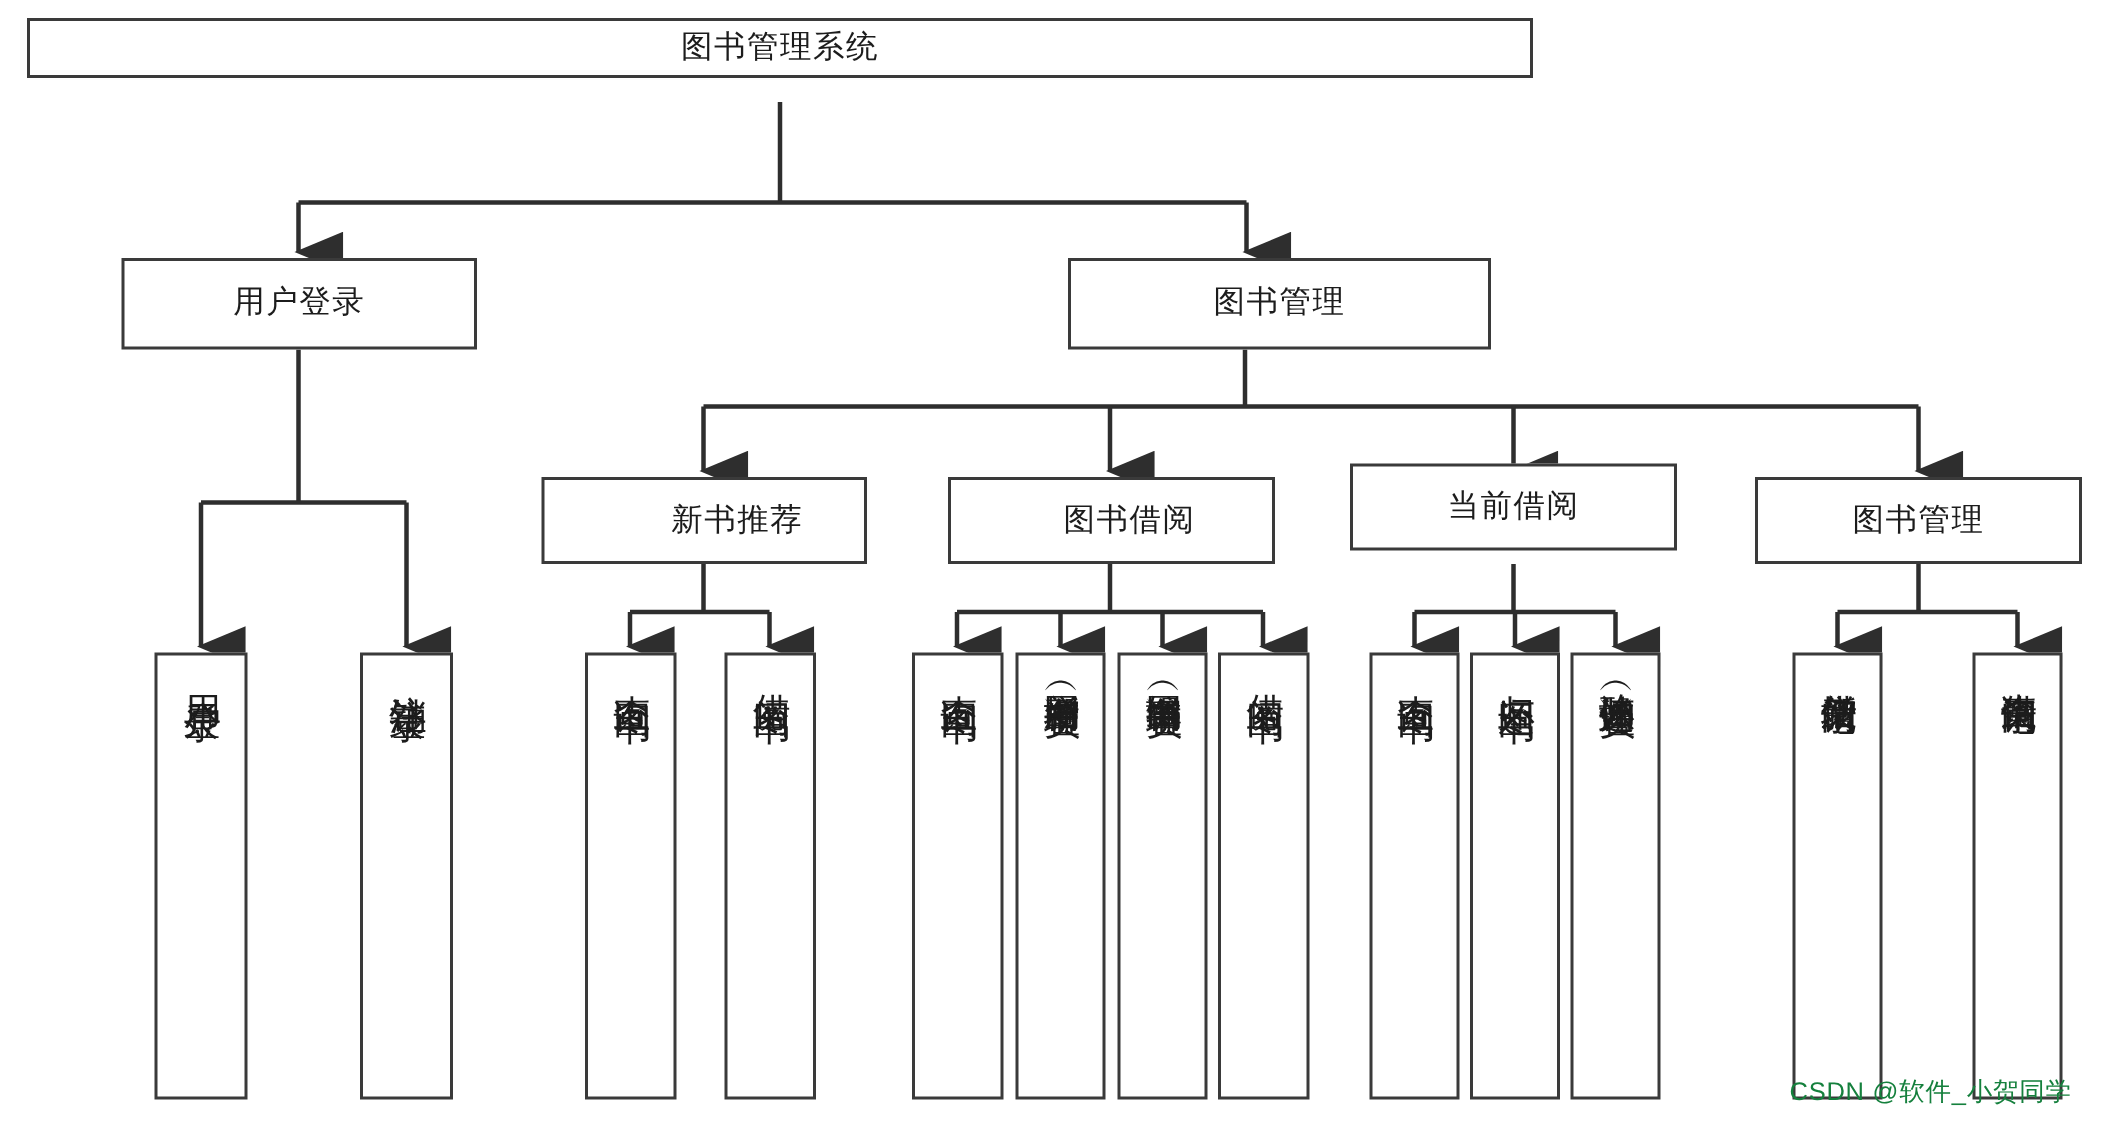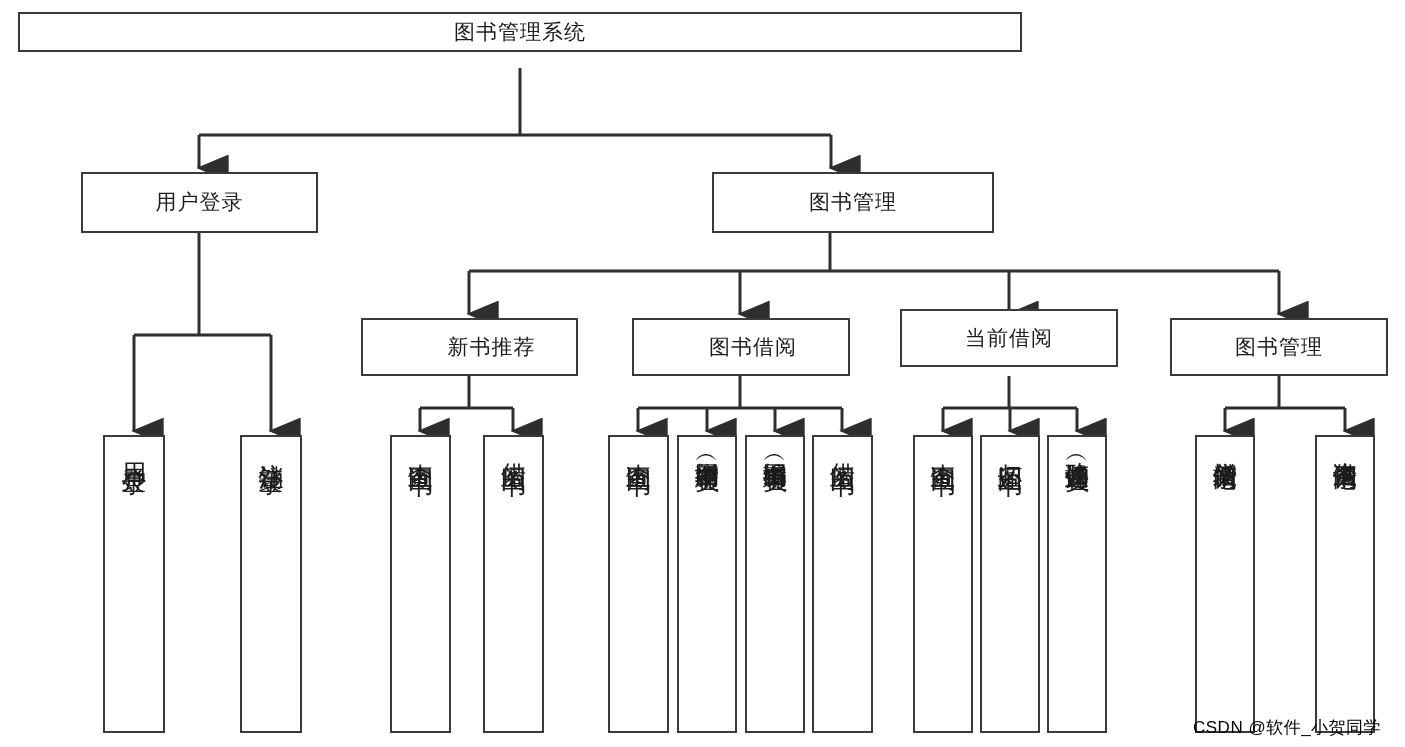--- a/index.html
+++ b/index.html
@@ -59,21 +59,21 @@
     line-height: 1.0;
     white-space: nowrap;
   }
   .node.vert.small .label {
     font-size: 24px;
     letter-spacing: 1px;
   }
   .watermark {
     position: absolute;
     font-size: 17px;
-    color: #000000;
+    color: #15803d;
     white-space: nowrap;
     letter-spacing: 0.5px;
   }
 </style>
 </head>
 <body>
 
 <div id="canvas">
 
   <svg class="wires" viewBox="0 0 1405 747" xmlns="http://www.w3.org/2000/svg">

